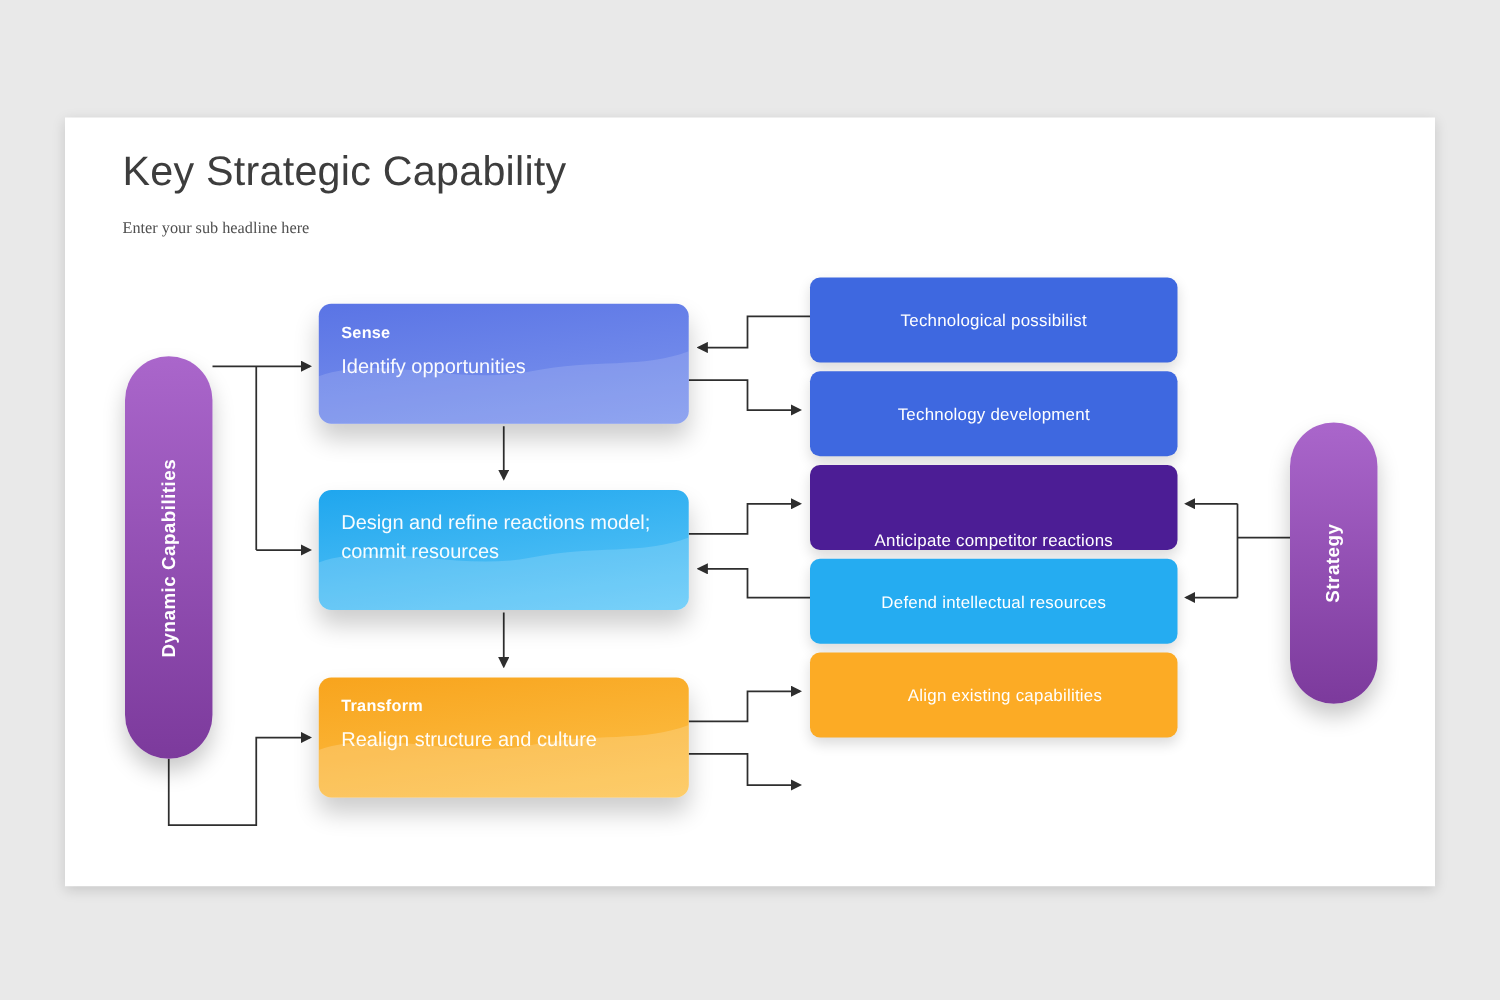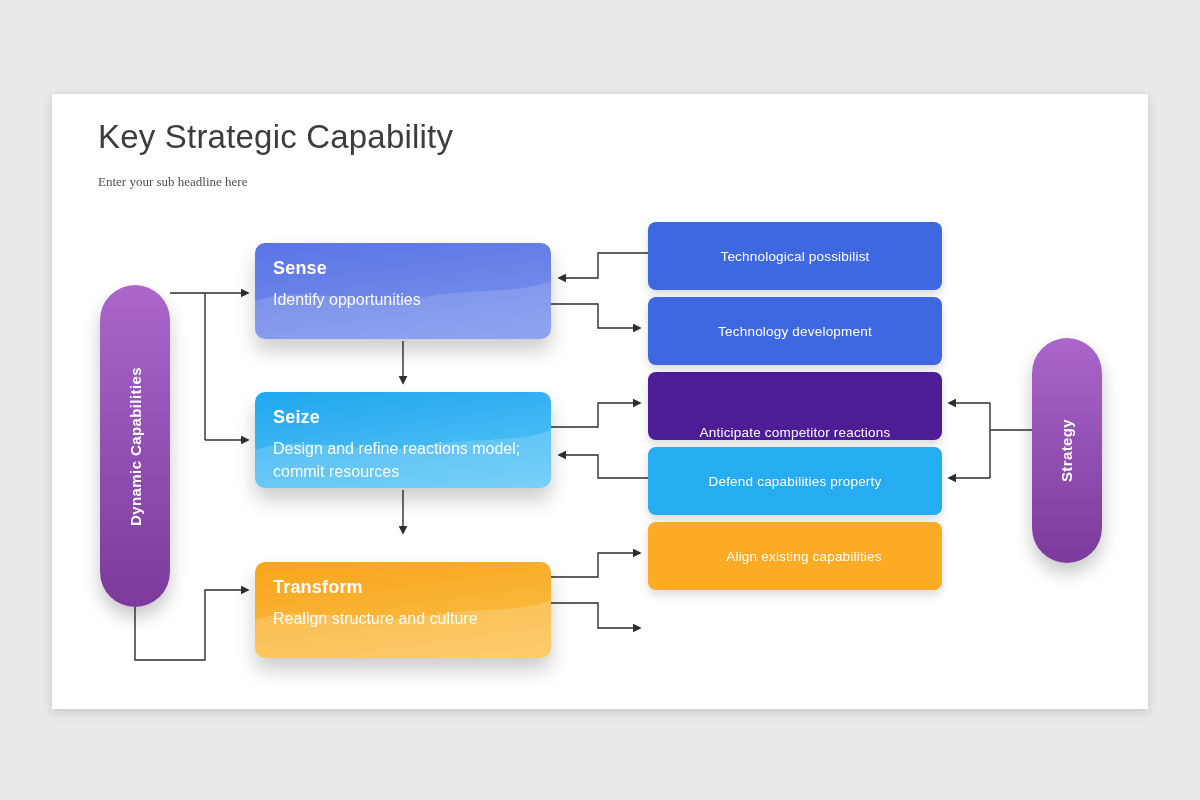--- a/index.html
+++ b/index.html
@@ -67,21 +67,21 @@
   }
   .stage-wave {
     position: absolute;
     left: 0; bottom: 0;
     width: 100%; height: 100%;
     pointer-events: none;
   }
   .stage-title {
     position: relative;
     color: #ffffff;
-    font-size: 18px;
+    font-size: 13px;
     font-weight: 700;
     margin-bottom: 9px;
     letter-spacing: 0.2px;
   }
   .stage-desc {
     position: relative;
     color: rgba(255,255,255,0.96);
     font-size: 16px;
     line-height: 1.45;
     max-width: 250px;
@@ -150,41 +150,40 @@
       <path d="M0 58 C 50 40, 110 66, 170 54 C 220 44, 260 52, 296 38 L296 96 L0 96 Z" fill="rgba(255,255,255,0.14)"></path>
     </svg>
     <div class="stage-title">Sense</div>
     <div class="stage-desc">Identify opportunities</div>
   </div>
 
   <div class="stage" style="top: 298px; background: linear-gradient(172deg, rgb(31, 166, 238), rgb(95, 200, 248));">
     <svg class="stage-wave" viewBox="0 0 296 96" preserveAspectRatio="none">
       <path d="M0 58 C 50 40, 110 66, 170 54 C 220 44, 260 52, 296 38 L296 96 L0 96 Z" fill="rgba(255,255,255,0.16)"></path>
     </svg>
-    <div class="stage-title">Seize</div>
     <div class="stage-desc">Design and refine reactions model; commit resources</div>
   </div>
 
-  <div class="stage" style="top: 448px; background: linear-gradient(172deg, rgb(248, 164, 29), rgb(253, 194, 74)); margin-top: 20px;">
+  <div class="stage" style="top: 448px; background: linear-gradient(172deg, rgb(248, 164, 29), rgb(253, 194, 74));">
     <svg class="stage-wave" viewBox="0 0 296 96" preserveAspectRatio="none">
       <path d="M0 58 C 50 40, 110 66, 170 54 C 220 44, 260 52, 296 38 L296 96 L0 96 Z" fill="rgba(255,255,255,0.18)"></path>
     </svg>
     <div class="stage-title">Transform</div>
     <div class="stage-desc">Realign structure and culture</div>
   </div>
 
   <div class="factor" style="top: 128px; background: rgb(62, 104, 224);">
     <span>Technological possibilist</span>
   </div>
   <div class="factor" style="top: 203px; background: rgb(62, 104, 224);">
     <span>Technology development</span>
   </div>
   <div class="factor" style="top: 278px; background: #4c1d95; align-items: flex-end;">
     <span>Anticipate competitor reactions</span>
   </div>
   <div class="factor" style="top: 353px; background: rgb(37, 172, 241);">
-    <span>Defend capabilities property</span>
+    <span>Defend intellectual resources</span>
   </div>
   <div class="factor" style="top: 428px; background: rgb(252, 171, 37); padding-left: 32px;">
     <span>Align existing capabilities</span>
   </div>
 
 </div>
 
 </body></html>

